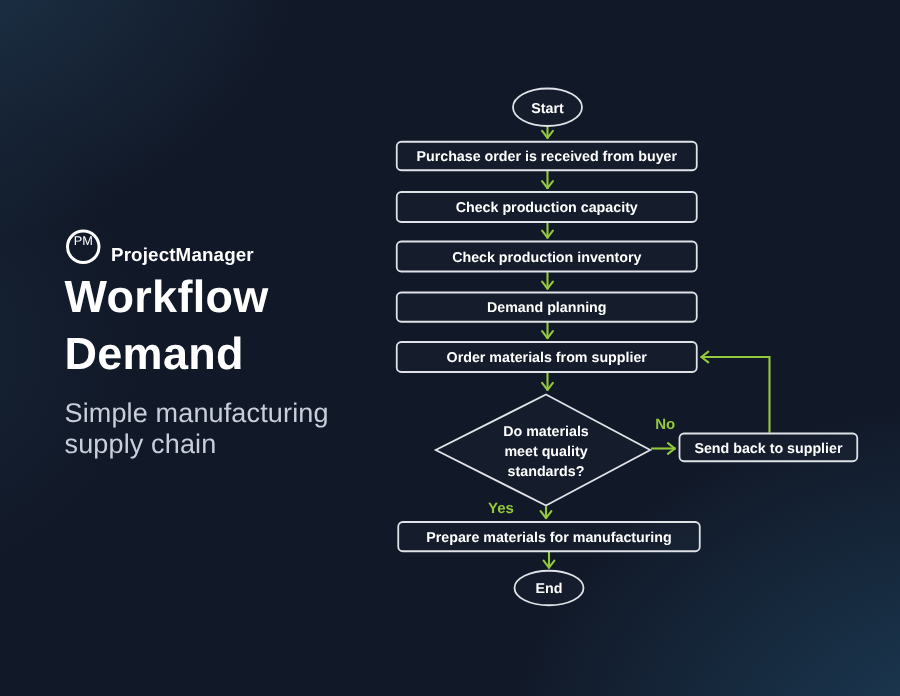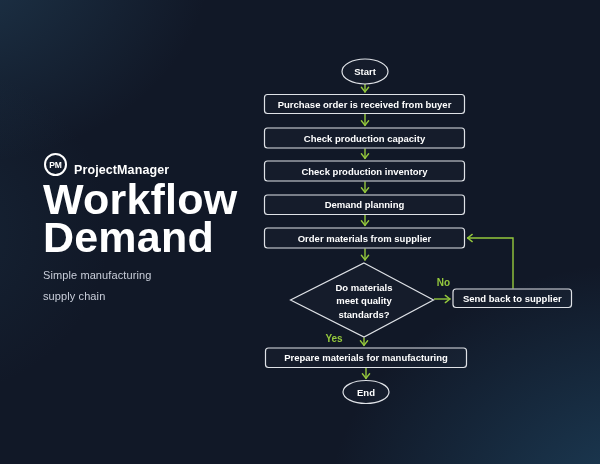--- a/index.html
+++ b/index.html
@@ -19,34 +19,34 @@
   }
 
   
   .brand-row {
     position: absolute; left: 44px; top: 152px;
     display: flex; align-items: center; gap: 7px;
   }
   .logo-circle {
     width: 19px; height: 19px;
     border: 2px solid #ffffff; border-radius: 50%;
-    display: flex; align-items: center; justify-content: center;
-    color: #ffffff; font-size: 8.5px; font-weight: bold; letter-spacing: 0;
+    display: flex; align-items: flex-start; justify-content: center;
+    color: #ffffff; font-size: 8.5px; font-weight: normal; letter-spacing: 0;
   }
   .brand-name {
     color: #ffffff; font-size: 12.5px; font-weight: bold; letter-spacing: 0.1px; margin-top: 11px;
   }
   .hero-title {
     position: absolute; left: 43px; top: 180px;
-    color: #ffffff; font-size: 43px; font-weight: bold;
+    color: #ffffff; font-size: 30px; font-weight: bold;
     line-height: 38px; letter-spacing: 0.2px;
   }
   .hero-subtitle {
     position: absolute; left: 43px; top: 265px;
-    color: #c9ceda; font-size: 11px; font-weight: normal;
+    color: #c9ceda; font-size: 18px; font-weight: normal;
     line-height: 21px; letter-spacing: 0.1px;
   }
 
   
   .flow-svg { position: absolute; left: 0; top: 0; }
   .node-shape { fill: rgba(255,255,255,0.02); stroke: #dfe2e7; stroke-width: 1.2px; }
   .node-text  { fill: #ffffff; font-size: 9.5px; font-weight: bold; text-anchor: middle; }
   .edge       { stroke: #94c83d; stroke-width: 1.4px; fill: none; }
   .edge-label { fill: #94c83d; font-size: 10px; font-weight: bold; text-anchor: middle; }
 </style>

